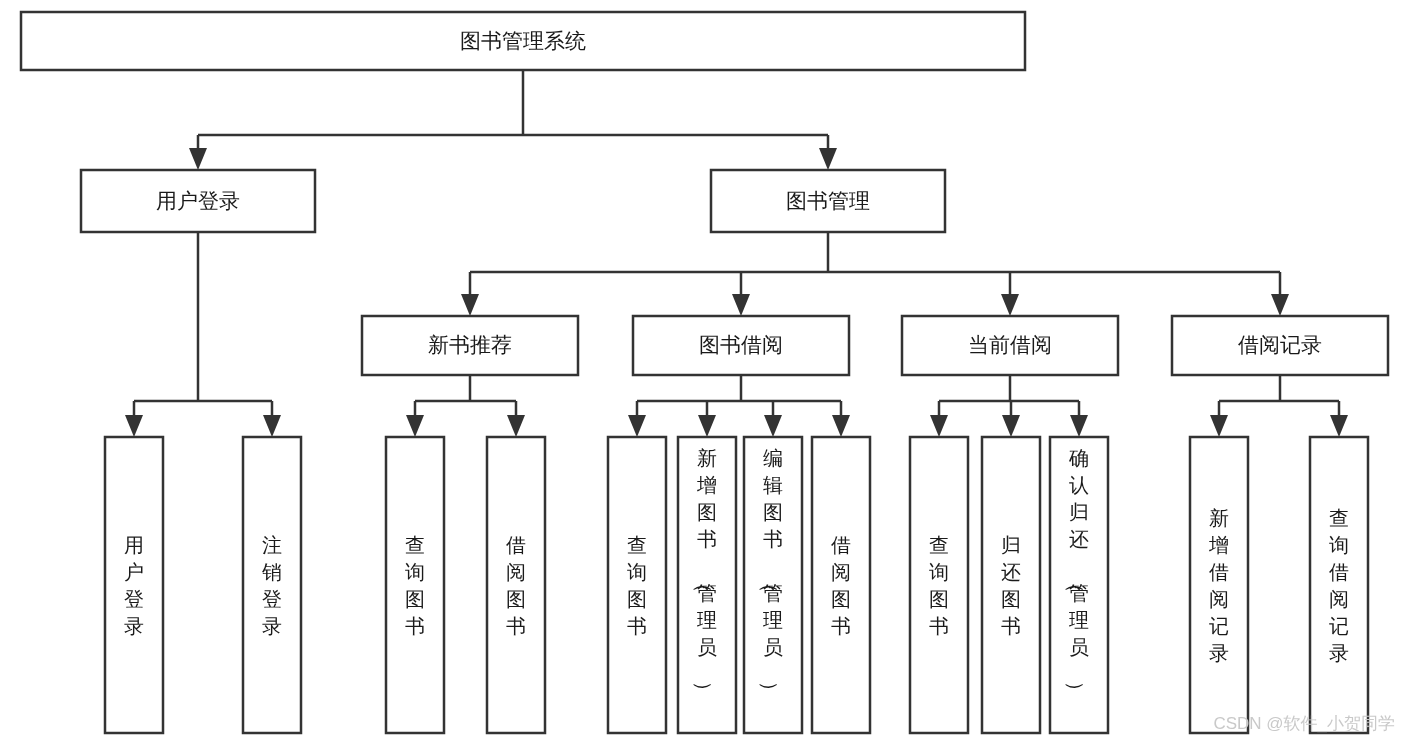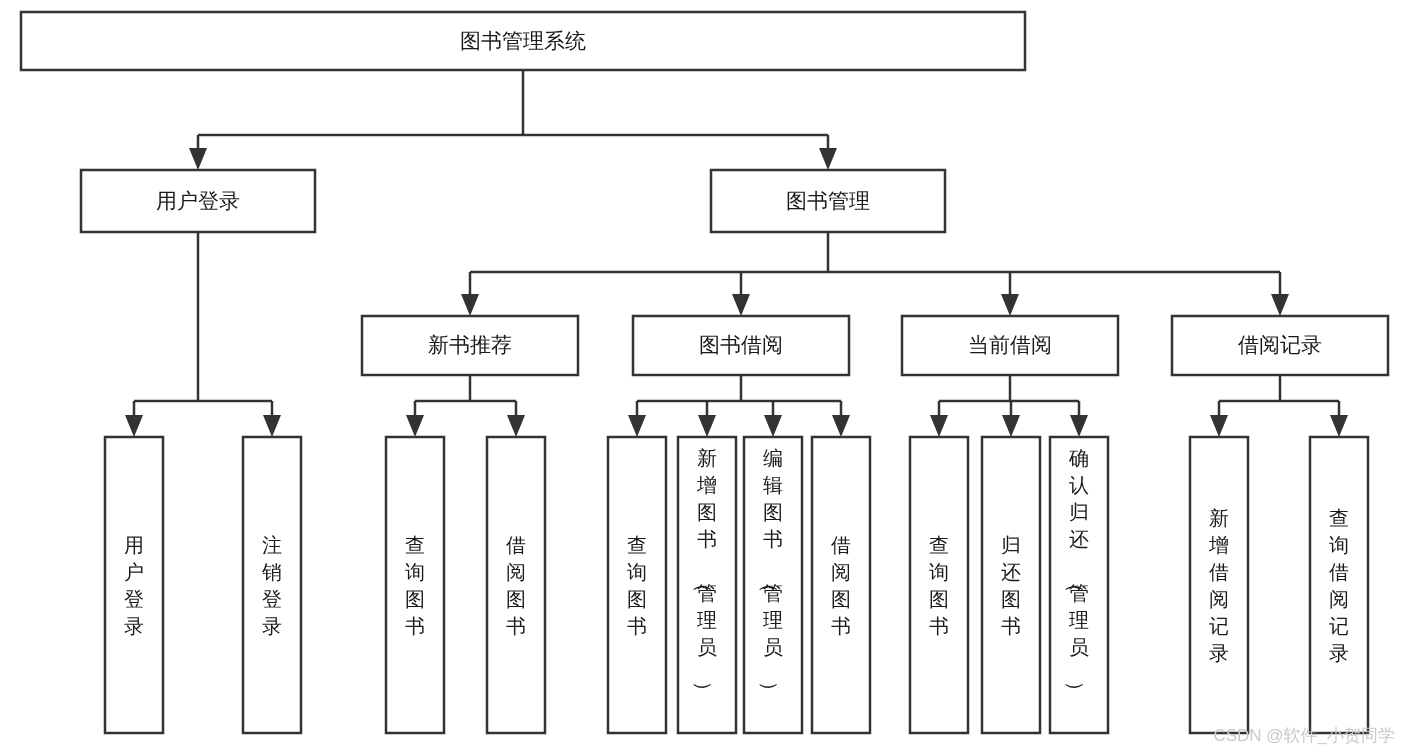--- a/index.html
+++ b/index.html
@@ -42,21 +42,21 @@
     stroke-width: 2.5;
     fill: none;
   }
   .arrow-head {
     fill: #333333;
     stroke: none;
   }
   .watermark {
     position: absolute;
     right: 10px;
-    bottom: 0;
+    bottom: 12px;
     color: #c9c9c9;
     font-size: 17px;
     font-family: "Liberation Sans", "DejaVu Sans", sans-serif;
     white-space: nowrap;
     pointer-events: none;
   }
 </style>
 </head>
 <body>
 

